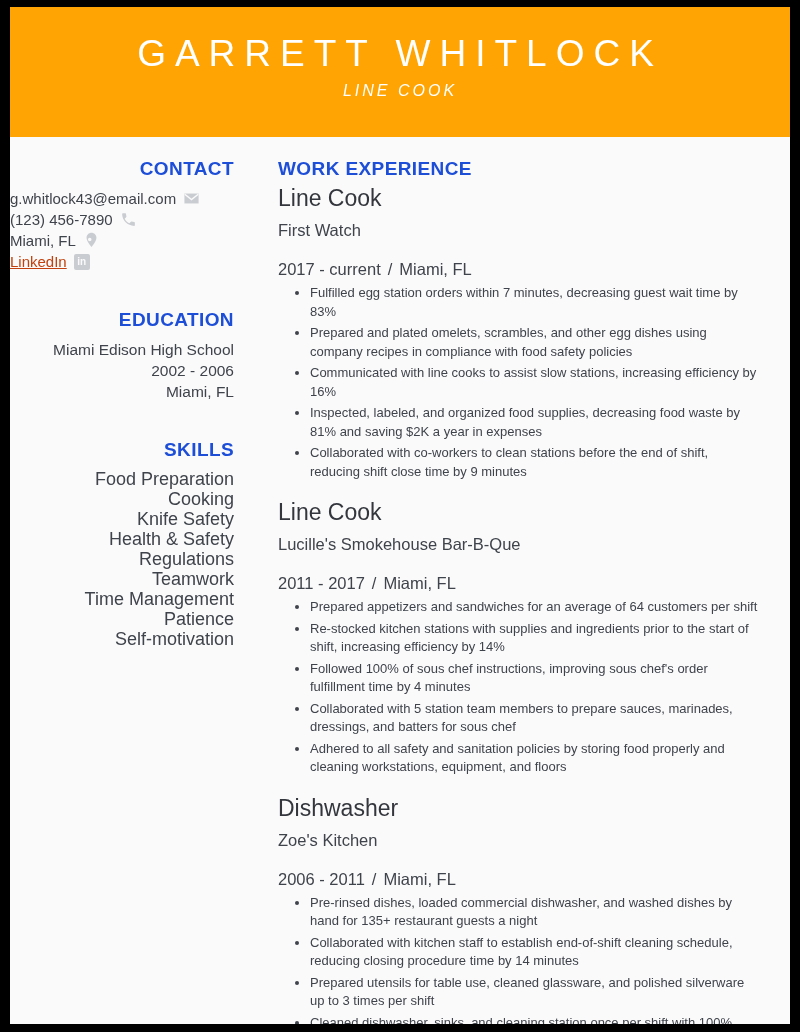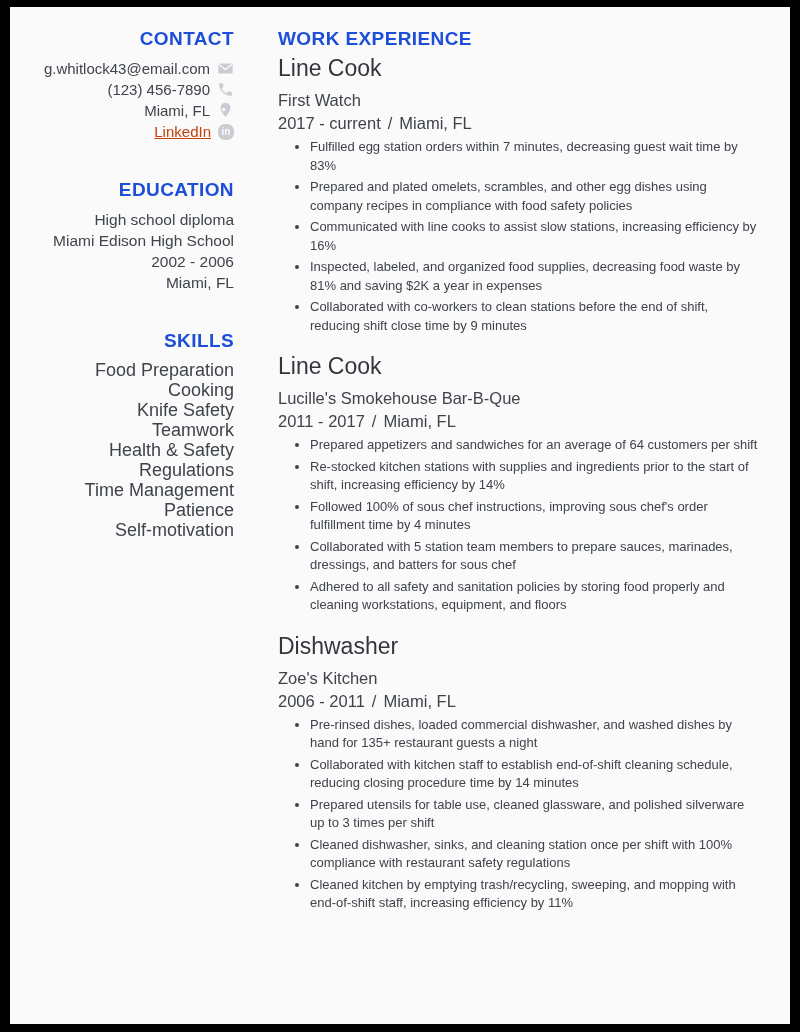--- a/index.html
+++ b/index.html
@@ -64,33 +64,33 @@
     font-size: 19px;
     font-weight: 700;
     color: #1d4ed8;
     letter-spacing: 0.4px;
     line-height: 22px;
   }
   
   .contact-list { margin-top: 8px; }
   .contact-item {
     display: flex;
-    justify-content: flex-end;
+    justify-content: flex-start;
     align-items: center;
     gap: 7px;
     font-size: 15px;
     line-height: 21px;
   }
   .contact-item .icon { width: 17px; height: 17px; color: #c9ccd1; flex-shrink: 0; }
   .contact-item .icon svg { width: 100%; height: 100%; display: block; }
   a.link { color: #c2410c; text-decoration: underline; }
   .li-badge {
     width: 16px; height: 16px;
     background: #c9ccd1;
-    border-radius: 7px;
+    border-radius: 2px;
     color: #fafafa;
     font-size: 10px;
     font-weight: 700;
     line-height: 16px;
     text-align: center;
     flex-shrink: 0;
   }
   .sidebar .section { margin-top: 37px; }
   .sidebar .section.first { margin-top: 0; }
   .plain-list { margin-top: 8px; font-size: 15.5px; line-height: 21px; }
@@ -104,38 +104,42 @@
     font-weight: 400;
     color: #33363d;
     line-height: 28px;
   }
   .company {
     margin-top: 8px;
     font-size: 16.5px;
     line-height: 21px;
   }
   .dateline {
-    margin-top: 2px;
+    margin-top: 18px;
     font-size: 16.5px;
     line-height: 21px;
   }
   .dateline .sep { margin: 0 7px; }
   ul.bullets {
     margin: 4px 0 0 0;
     padding-left: 32px;
     font-size: 13px;
     line-height: 18.5px;
   }
   ul.bullets li { margin-bottom: 3px; }
 </style>
 </head>
 <body>
 
 <div class="page">
 
+  <div class="band">
+    <h1 class="name">GARRETT WHITLOCK</h1>
+    <div class="role">LINE COOK</div>
+  </div>
 
   <div class="content">
 
     <div class="sidebar">
 
       <div class="section first">
         <h2 class="sec-heading">CONTACT</h2>
         <div class="contact-list">
 
           <div class="contact-item">
@@ -170,35 +174,34 @@
             <a class="link" href="#">LinkedIn</a>
             <span class="li-badge">in</span>
           </div>
 
         </div>
       </div>
 
       <div class="section">
         <h2 class="sec-heading">EDUCATION</h2>
         <div class="plain-list">
-          <div>High school diploma</div>
           <div>Miami Edison High School</div>
           <div>2002 - 2006</div>
           <div>Miami, FL</div>
         </div>
       </div>
 
       <div class="section">
         <h2 class="sec-heading">SKILLS</h2>
         <div class="skills-list">
           <div>Food Preparation</div>
           <div>Cooking</div>
           <div>Knife Safety</div>
+          <div>Health &amp; Safety Regulations</div>
           <div>Teamwork</div>
-          <div>Health &amp; Safety Regulations</div>
           <div>Time Management</div>
           <div>Patience</div>
           <div>Self-motivation</div>
         </div>
       </div>
 
     </div>
 
     <div class="main">
       <h2 class="sec-heading">WORK EXPERIENCE</h2>

